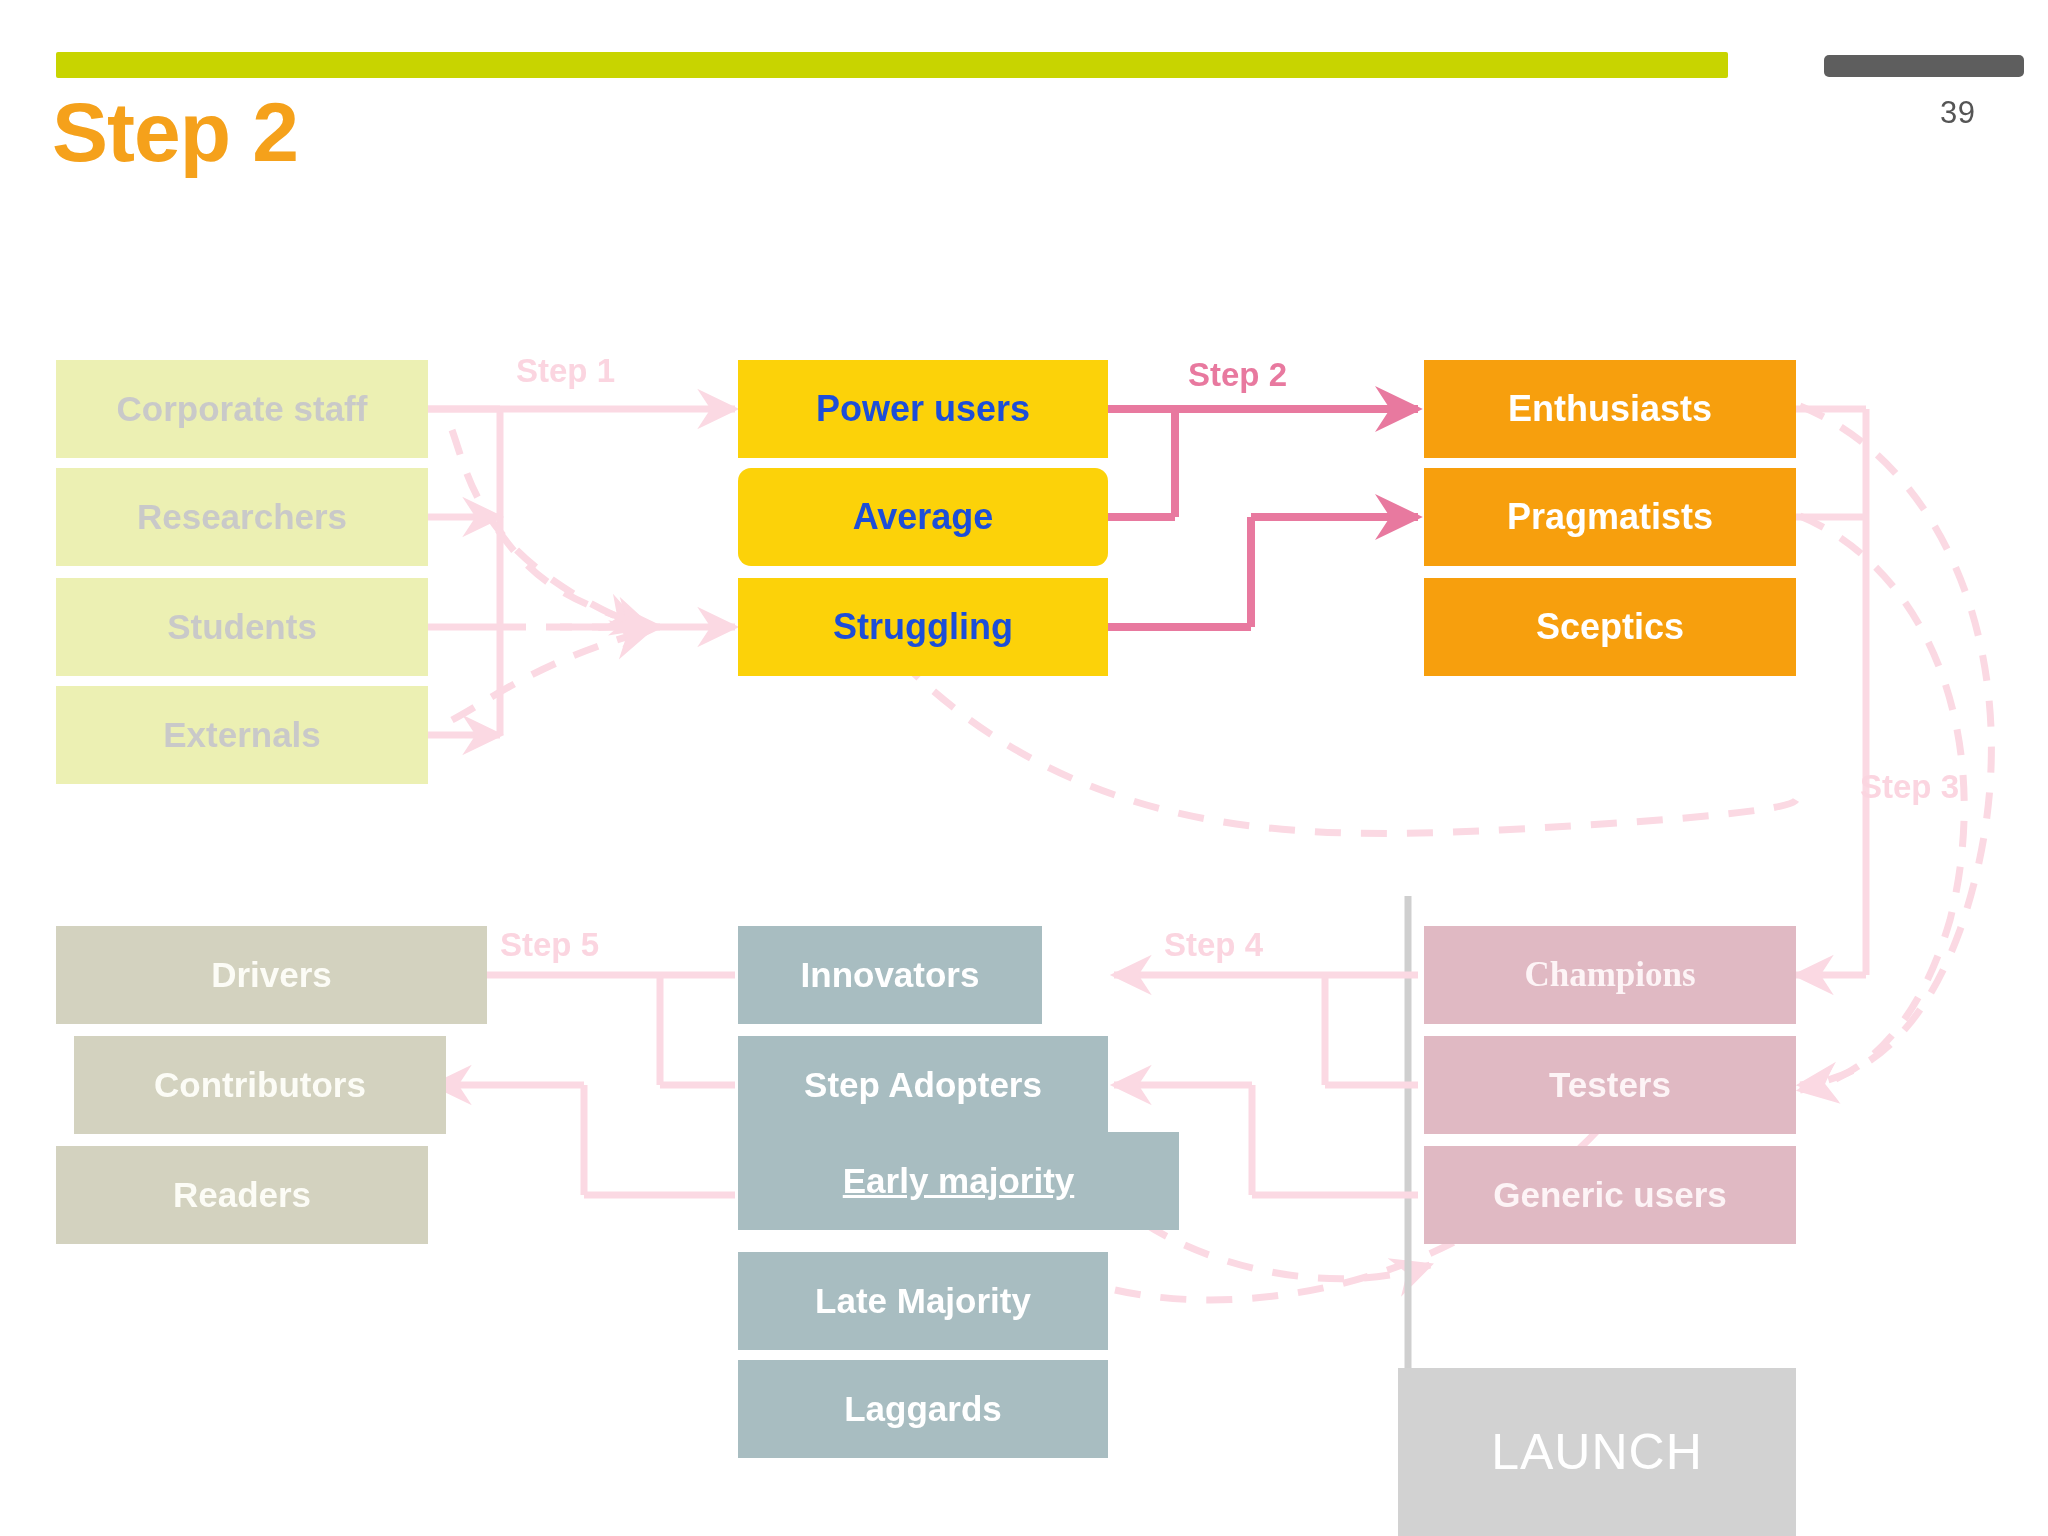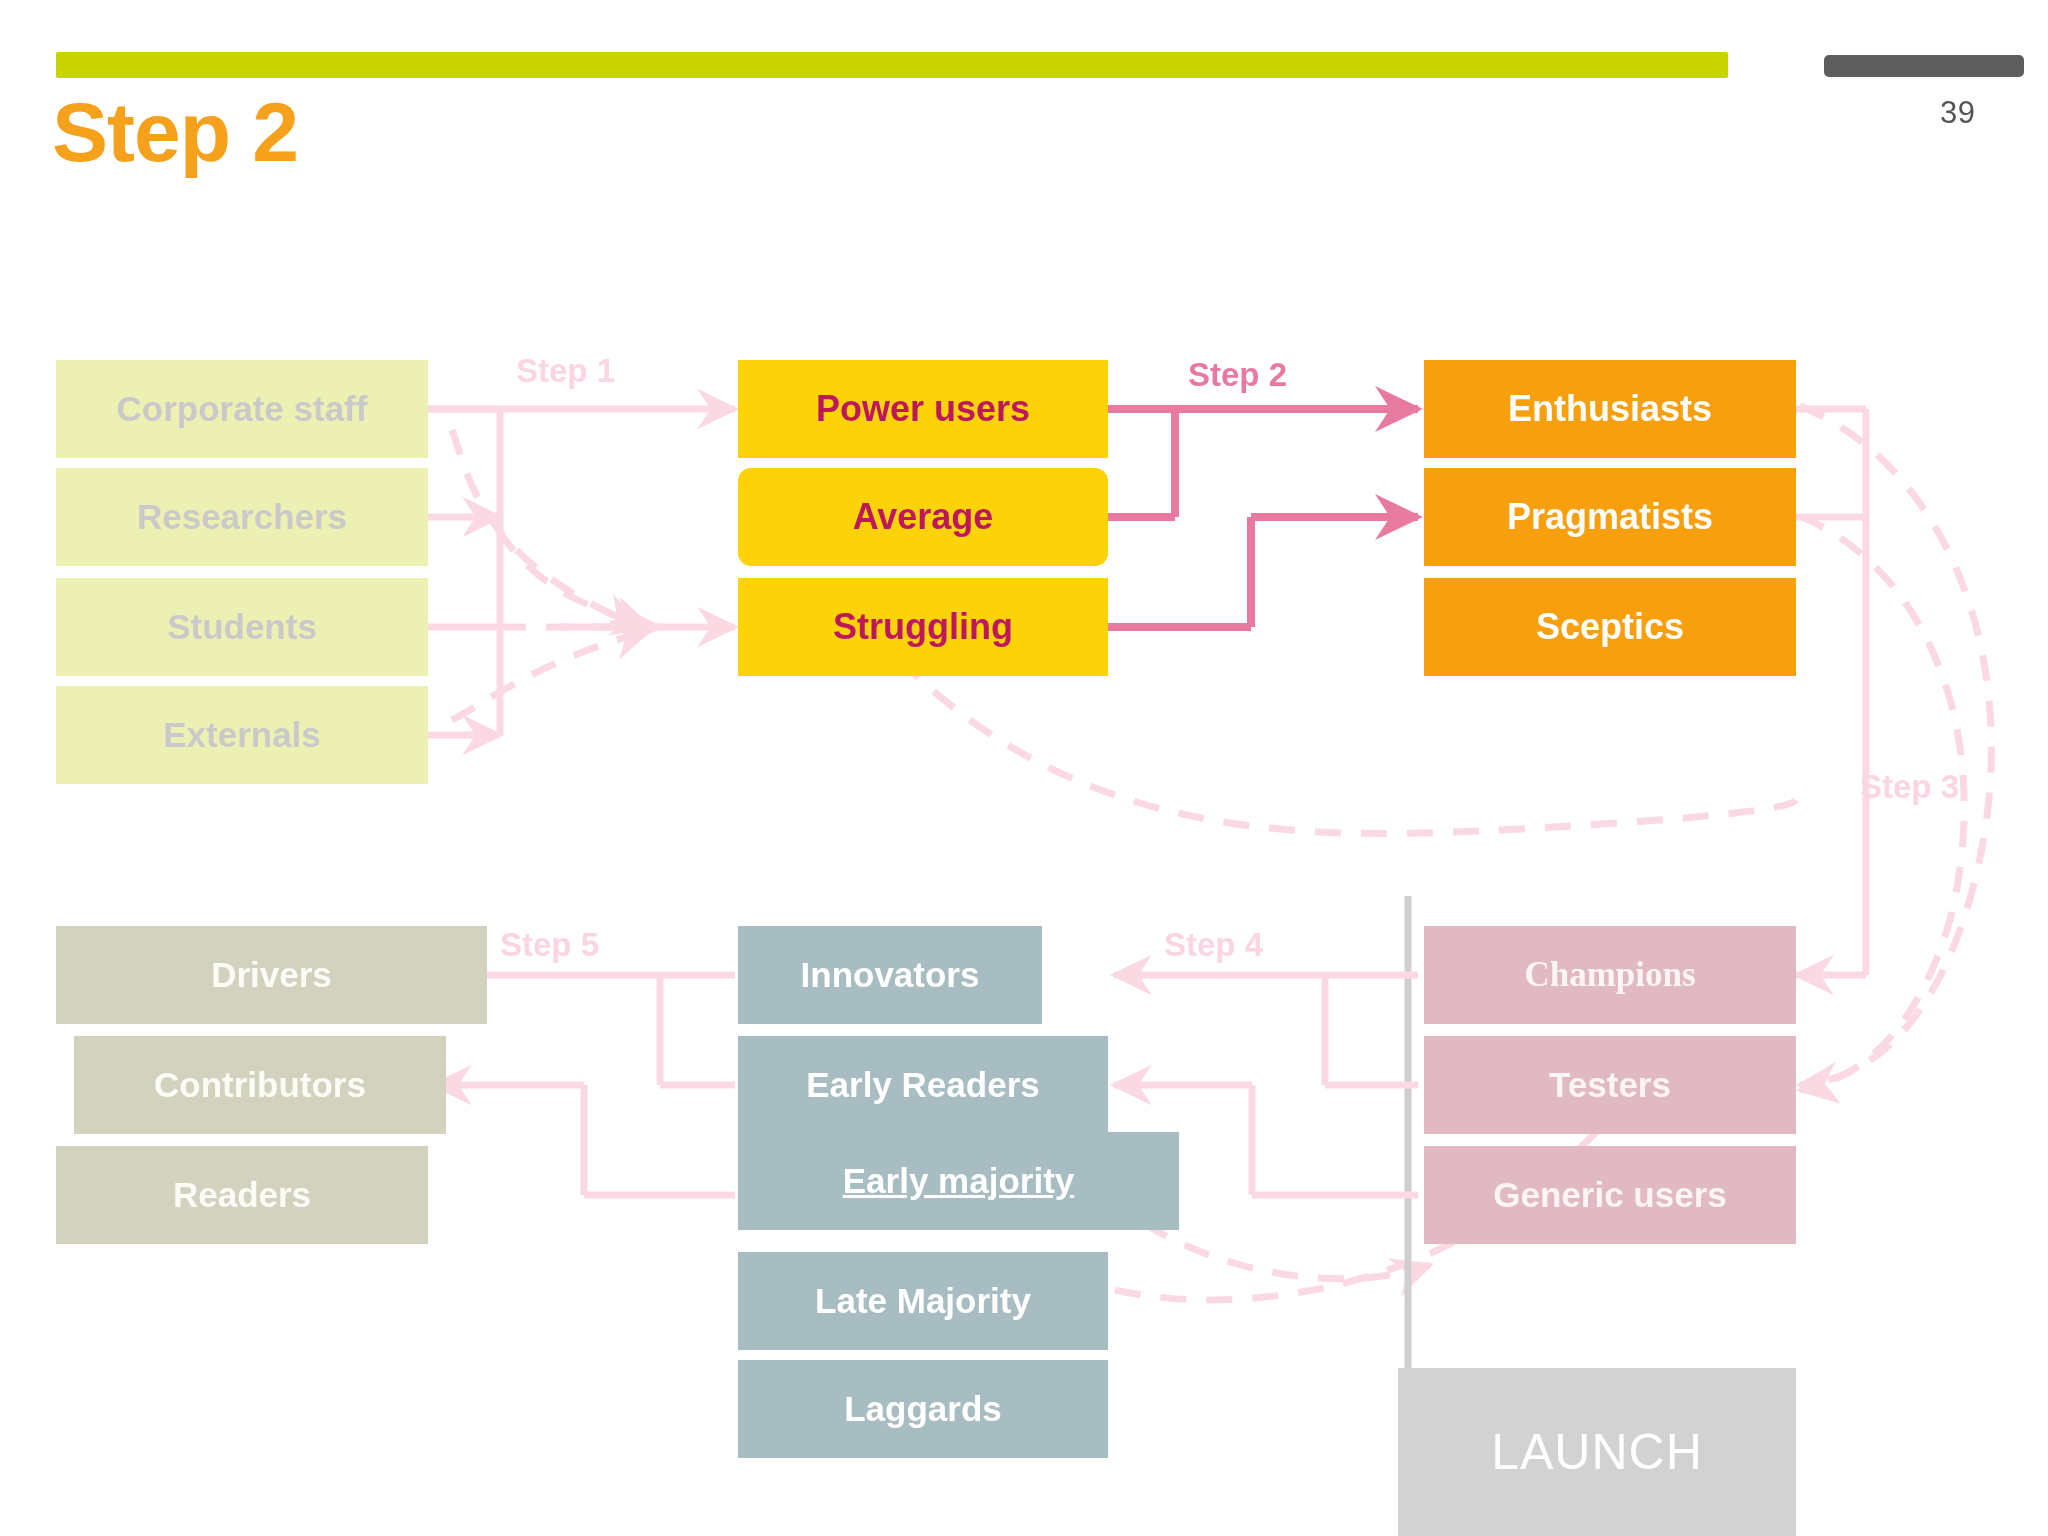--- a/index.html
+++ b/index.html
@@ -15,21 +15,21 @@
             background:#5e5e5e;border-radius:5px;}
   .page-num{position:absolute;left:1940px;top:95px;width:60px;text-align:left;
             font-size:31px;color:#555;letter-spacing:.5px;}
   .slide-title{position:absolute;left:52px;top:90px;font-size:84px;font-weight:bold;
                color:#f5a11b;letter-spacing:-1px;line-height:1;}
 
   
   .box{position:absolute;display:flex;align-items:center;justify-content:center;
        box-sizing:border-box;font-weight:bold;text-align:center;}
   .c1{background:#ecf0b3;color:#c9c9c9;font-size:35px;}
-  .c2{background:#fcd209;color:#be185d;font-size:36px;}
+  .c2{background:#fcd209;color:#1d4ed8;font-size:36px;}
   .c3{background:#f79f0d;color:#ffffff;font-size:36px;}
   .c4{background:#a8bdc1;color:#ffffff;font-size:35px;}
   .c5{background:#e0b9c3;color:#fdf4f6;font-size:35px;}
   .c6{background:#d3d2bf;color:#fcfcf6;font-size:35px;}
   .launch{background:#d2d2d2;color:#ffffff;font-size:50px;font-weight:normal;
           letter-spacing:1px;}
 
   
   .steplbl{position:absolute;font-size:33px;font-weight:bold;white-space:nowrap;}
   .step-strong{color:#e8799f;}
@@ -135,21 +135,21 @@
 
   <div class="box c3" style="left:1424px;top:360px;width:372px;height:98px;">Enthusiasts</div>
   <div class="box c3" style="left:1424px;top:468px;width:372px;height:98px;">Pragmatists</div>
   <div class="box c3" style="left:1424px;top:578px;width:372px;height:98px;">Sceptics</div>
 
   <div class="box c6" style="left:56px;top:926px;width:431px;height:98px;">Drivers</div>
   <div class="box c6" style="left:56px;top:1036px;width:372px;height:98px;margin-left:18px;">Contributors</div>
   <div class="box c6" style="left:56px;top:1146px;width:372px;height:98px;">Readers</div>
 
   <div class="box c4" style="left:738px;top:926px;width:304px;height:98px;">Innovators</div>
-  <div class="box c4" style="left:738px;top:1036px;width:370px;height:98px;">Early Readers</div>
+  <div class="box c4" style="left:738px;top:1036px;width:370px;height:98px;">Step Adopters</div>
   <div class="box c4" style="left:738px;top:1132px;width:441px;height:98px;text-decoration:underline;">Early majority</div>
   <div class="box c4" style="left:738px;top:1252px;width:370px;height:98px;">Late Majority</div>
   <div class="box c4" style="left:738px;top:1360px;width:370px;height:98px;">Laggards</div>
 
   <div class="box c5" style="left:1424px;top:926px;width:372px;height:98px;font-family:Liberation Serif, serif;">Champions</div>
   <div class="box c5" style="left:1424px;top:1036px;width:372px;height:98px;">Testers</div>
   <div class="box c5" style="left:1424px;top:1146px;width:372px;height:98px;">Generic users</div>
 
   <div class="box launch" style="left:1398px;top:1368px;width:398px;height:168px;">LAUNCH</div>
 

